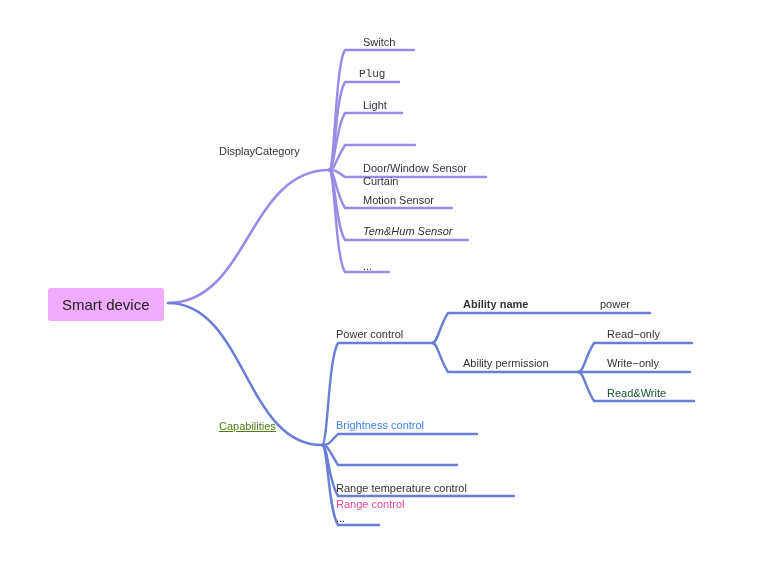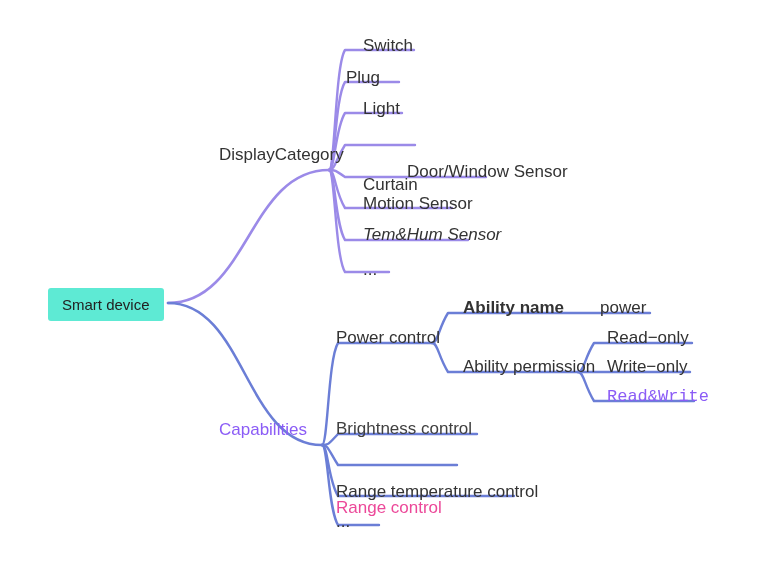--- a/index.html
+++ b/index.html
@@ -24,21 +24,21 @@
   svg.edges {
     position: absolute;
     top: 0;
     left: 0;
     width: 768px;
     height: 574px;
     pointer-events: none;
   }
   .node-label {
     position: absolute;
-    font-size: 17px;
+    font-size: 11px;
     color: #333333;
     white-space: nowrap;
     line-height: 1;
   }
   .root-node {
     position: absolute;
     background: #f2f2f2;
     color: #222222;
     border-radius: 3px;
     font-size: 15px;
@@ -66,37 +66,37 @@
       <path d="M 432 343 C 438 343, 438 329, 448 313 L 650 313" stroke="#6b7ed6" stroke-width="2.4" fill="none" stroke-linecap="round" stroke-linejoin="round"></path>
       <path d="M 432 343 C 438 343, 438 356, 448 372 L 578 372" stroke="#6b7ed6" stroke-width="2.4" fill="none" stroke-linecap="round" stroke-linejoin="round"></path>
       <path d="M 578 372 C 584 372, 584 359, 594 343 L 692 343" stroke="#6b7ed6" stroke-width="2.4" fill="none" stroke-linecap="round" stroke-linejoin="round"></path>
       <path d="M 578 372 L 690 372" stroke="#6b7ed6" stroke-width="2.4" fill="none" stroke-linecap="round" stroke-linejoin="round"></path>
       <path d="M 578 372 C 584 372, 584 385, 594 401 L 694 401" stroke="#6b7ed6" stroke-width="2.4" fill="none" stroke-linecap="round" stroke-linejoin="round"></path>
       <path d="M 322 445 C 328 445, 328 445, 338 434 L 477 434" stroke="#6b7ed6" stroke-width="2.4" fill="none" stroke-linecap="round" stroke-linejoin="round"></path>
       <path d="M 322 445 C 328 445, 328 449, 338 465 L 457 465" stroke="#6b7ed6" stroke-width="2.4" fill="none" stroke-linecap="round" stroke-linejoin="round"></path>
       <path d="M 322 445 C 328 445, 328 480, 338 496 L 514 496" stroke="#6b7ed6" stroke-width="2.4" fill="none" stroke-linecap="round" stroke-linejoin="round"></path>
       <path d="M 322 445 C 328 445, 328 509, 338 525 L 379 525" stroke="#6b7ed6" stroke-width="2.4" fill="none" stroke-linecap="round" stroke-linejoin="round"></path>
     </svg>
-  <div class="root-node" style="left: 48px; top: 288px; background: #5eead4;">Smart device</div>
+  <div class="root-node" style="left: 48px; top: 288px; background: #f0abfc;">Smart device</div>
   <div id="labels">
       <div class="node-label" style="left: 219px; top: 146px; color: rgb(51, 51, 51);">DisplayCategory</div>
       <div class="node-label" style="left: 363px; top: 37px; color: rgb(51, 51, 51);">Switch</div>
-      <div class="node-label" style="left: 346px; top: 69px; color: rgb(51, 51, 51);">Plug</div>
+      <div class="node-label" style="left: 359px; top: 69px; color: rgb(51, 51, 51); font-family: Liberation Mono, monospace;">Plug</div>
       <div class="node-label" style="left: 363px; top: 100px; color: rgb(51, 51, 51);">Light</div>
       <div class="node-label" style="left: 363px; top: 132px; color: rgb(51, 51, 51); margin-top: 44px;">Curtain</div>
-      <div class="node-label" style="left: 363px; top: 163px; color: rgb(51, 51, 51); margin-left: 44px;">Door/Window Sensor</div>
+      <div class="node-label" style="left: 363px; top: 163px; color: rgb(51, 51, 51);">Door/Window Sensor</div>
       <div class="node-label" style="left: 363px; top: 195px; color: rgb(51, 51, 51); text-align: right;">Motion Sensor</div>
       <div class="node-label" style="left: 363px; top: 226px; color: rgb(51, 51, 51); font-style: italic;">Tem&amp;Hum Sensor</div>
       <div class="node-label" style="left: 363px; top: 261px; color: rgb(51, 51, 51);">...</div>
-      <div class="node-label" style="left: 219px; top: 421px; color: #8b5cf6;">Capabilities</div>
+      <div class="node-label" style="left: 219px; top: 421px; color: #4d7c0f; text-decoration: underline;">Capabilities</div>
       <div class="node-label" style="left: 336px; top: 329px; color: rgb(51, 51, 51); text-align: right;">Power control</div>
       <div class="node-label" style="left: 463px; top: 299px; color: rgb(51, 51, 51); font-weight: bold;">Ability name</div>
       <div class="node-label" style="left: 583px; top: 299px; color: rgb(51, 51, 51); margin-left: 17px;">power</div>
       <div class="node-label" style="left: 463px; top: 358px; color: rgb(51, 51, 51);">Ability permission</div>
       <div class="node-label" style="left: 607px; top: 329px; color: rgb(51, 51, 51);">Read−only</div>
       <div class="node-label" style="left: 607px; top: 358px; color: rgb(51, 51, 51);">Write−only</div>
-      <div class="node-label" style="left: 607px; top: 388px; color: #8b5cf6; font-family: Liberation Mono, monospace;">Read&amp;Write</div>
-      <div class="node-label" style="left: 336px; top: 420px; color: #404040;">Brightness control</div>
+      <div class="node-label" style="left: 607px; top: 388px; color: #14532d;">Read&amp;Write</div>
+      <div class="node-label" style="left: 336px; top: 420px; color: #3b82f6;">Brightness control</div>
       <div class="node-label" style="left: 336px; top: 451px; color: #ec4899; margin-top: 48px;">Range control</div>
       <div class="node-label" style="left: 336px; top: 483px; color: rgb(51, 51, 51);">Range temperature control</div>
       <div class="node-label" style="left: 336px; top: 513px; color: rgb(51, 51, 51);">...</div>
     </div>
 </div>
 
 </body></html>

